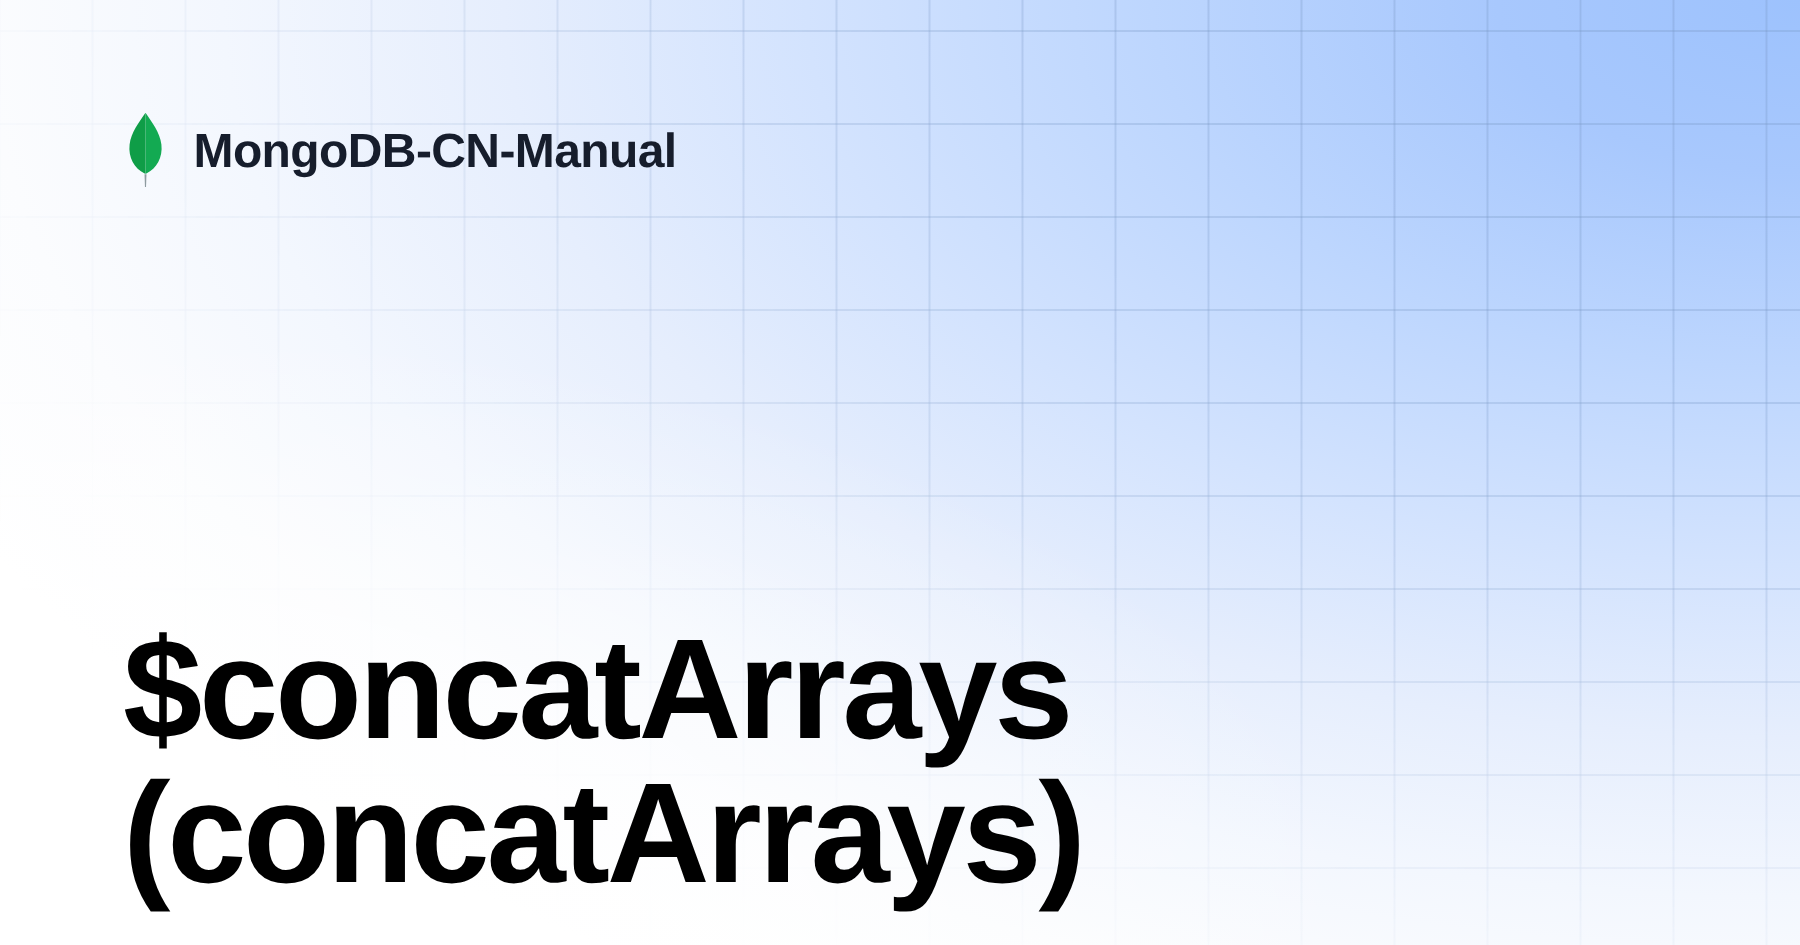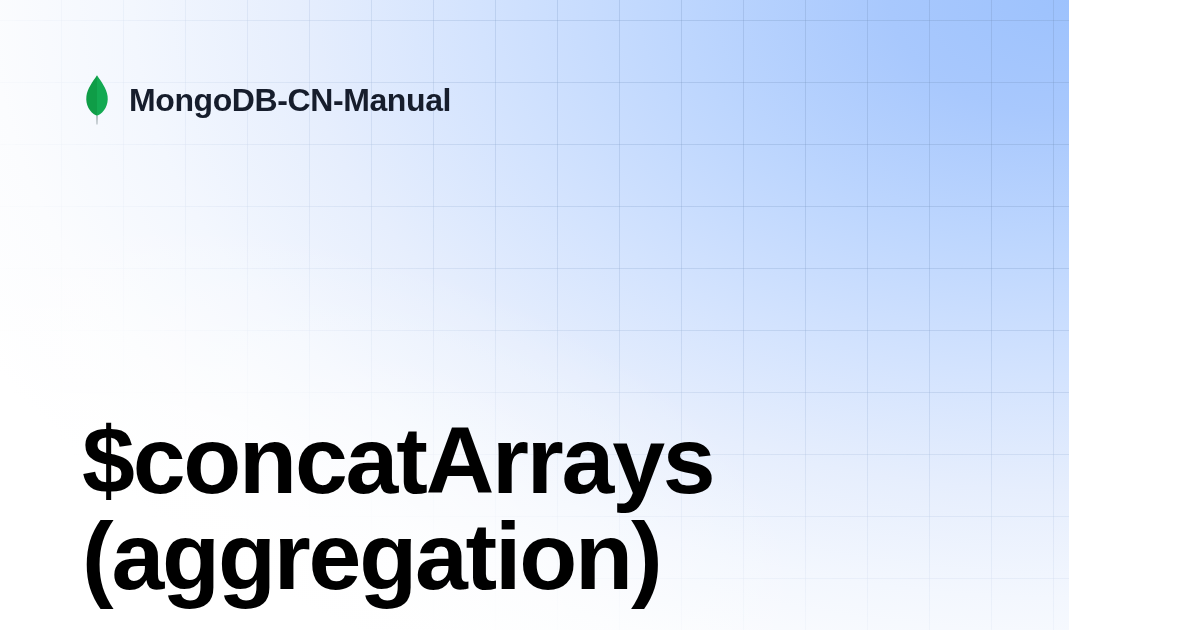--- a/index.html
+++ b/index.html
@@ -3,21 +3,21 @@
 <meta charset="utf-8">
 <style>
   html, body {
     margin: 0;
     padding: 0;
     background: #ffffff;
   }
 
   #card {
     position: relative;
-    width: 1069px;
+    width: 1200px;
     height: 630px;
     overflow: hidden;
     background: #ffffff;
     font-family: "Liberation Sans", sans-serif;
     -webkit-font-smoothing: antialiased;
   }
 
   
   .bg-gradient {
     position: absolute;
@@ -136,16 +136,16 @@
         <path d="M13 1.2 C17.2 7.5 22.6 14.2 23.6 22.3 C24.6 30.8 20.4 38.4 13.6 41.6 L13 41.9 L13 1.2 Z" fill="#13aa52"></path>
         <path d="M13 1.2 C8.8 7.5 3.4 14.2 2.4 22.3 C1.4 30.8 5.6 38.4 12.4 41.6 L13 41.9 L13 1.2 Z" fill="#0f9d47"></path>
         <path d="M12.35 42.1 L13.65 42.1 L13.35 50.6 L12.65 50.6 Z" fill="#8e9ba0"></path>
       </svg>
     </span>
     <span class="brand-name">MongoDB-CN-Manual</span>
   </div>
 
   <h1 class="title">
     <span class="title-line">$concatArrays</span>
-    <span class="title-line">(aggregation)</span>
+    <span class="title-line">(concatArrays)</span>
   </h1>
 
 </div>
 
 </body></html>

